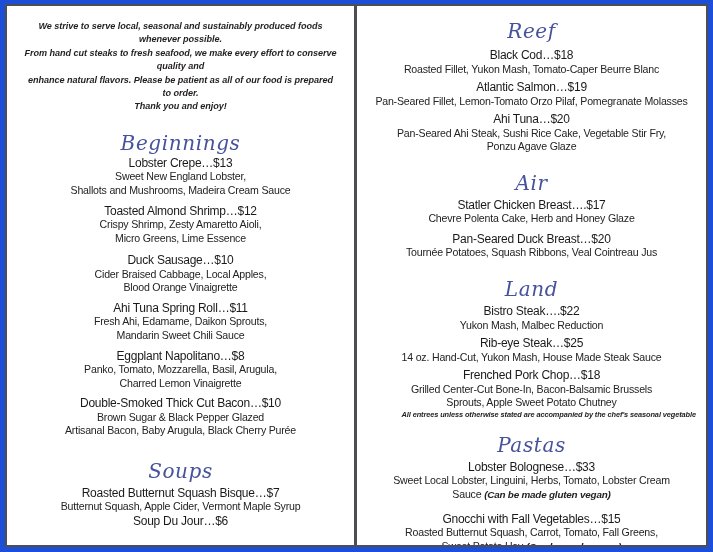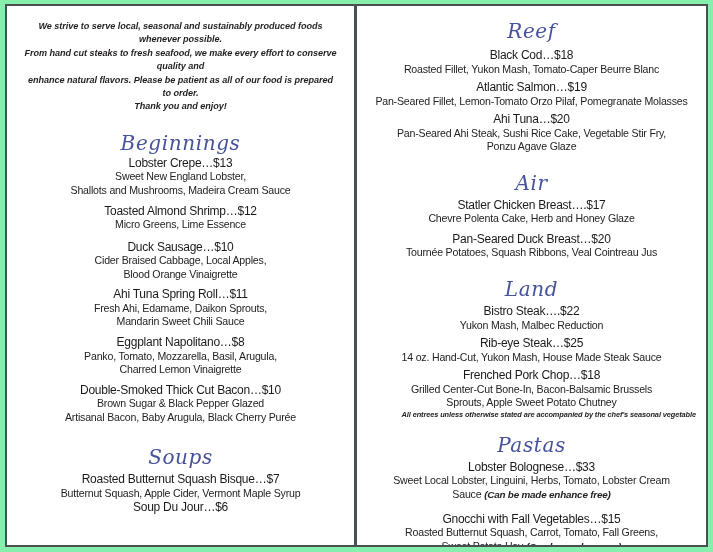--- a/index.html
+++ b/index.html
@@ -4,21 +4,21 @@
 <style>
   html, body {
     margin: 0;
     padding: 0;
     background: #ffffff;
   }
   .page {
     position: relative;
     width: 713px;
     height: 552px;
-    background: #86efac;
+    background: #1d4ed8;
     box-sizing: border-box;
     padding: 4px 5px 5px 5px;
     font-family: "Liberation Sans", sans-serif;
     overflow: hidden;
   }
   .frame {
     position: relative;
     width: 100%;
     height: 100%;
     box-sizing: border-box;
@@ -135,20 +135,21 @@
 
       <div class="item">
         <p class="item-name">Lobster Crepe…$13</p>
         <p class="item-desc">Sweet New England Lobster,</p>
         <p class="item-desc">Shallots and Mushrooms, Madeira Cream Sauce</p>
       </div>
       <div class="sp-6"></div>
 
       <div class="item">
         <p class="item-name">Toasted Almond Shrimp…$12</p>
+        <p class="item-desc">Crispy Shrimp, Zesty Amaretto Aioli,</p>
         <p class="item-desc">Micro Greens, Lime Essence</p>
       </div>
       <div class="sp-8"></div>
 
       <div class="item">
         <p class="item-name">Duck Sausage…$10</p>
         <p class="item-desc">Cider Braised Cabbage, Local Apples,</p>
         <p class="item-desc">Blood Orange Vinaigrette</p>
       </div>
       <div class="sp-6"></div>
@@ -260,21 +261,21 @@
       <p class="footnote">All entrees unless otherwise stated are accompanied by the chef's seasonal vegetable</p>
 
       <div class="sp-14"></div>
 
       <div class="script">Pastas</div>
       <div class="sp-4"></div>
 
       <div class="item">
         <p class="item-name">Lobster Bolognese…$33</p>
         <p class="item-desc">Sweet Local Lobster, Linguini, Herbs,  Tomato, Lobster Cream</p>
-        <p class="item-desc"><span>Sauce </span><span class="note">(Can be made enhance free)</span></p>
+        <p class="item-desc"><span>Sauce </span><span class="note">(Can be made gluten vegan)</span></p>
       </div>
 
       <div class="sp-10"></div>
 
       <div class="item">
         <p class="item-name">Gnocchi with Fall Vegetables…$15</p>
         <p class="item-desc">Roasted Butternut Squash, Carrot, Tomato,  Fall Greens,</p>
         <p class="item-desc"><span>Sweet Potato Hay </span><span class="note">(Can be made vegan)</span></p>
       </div>
 

